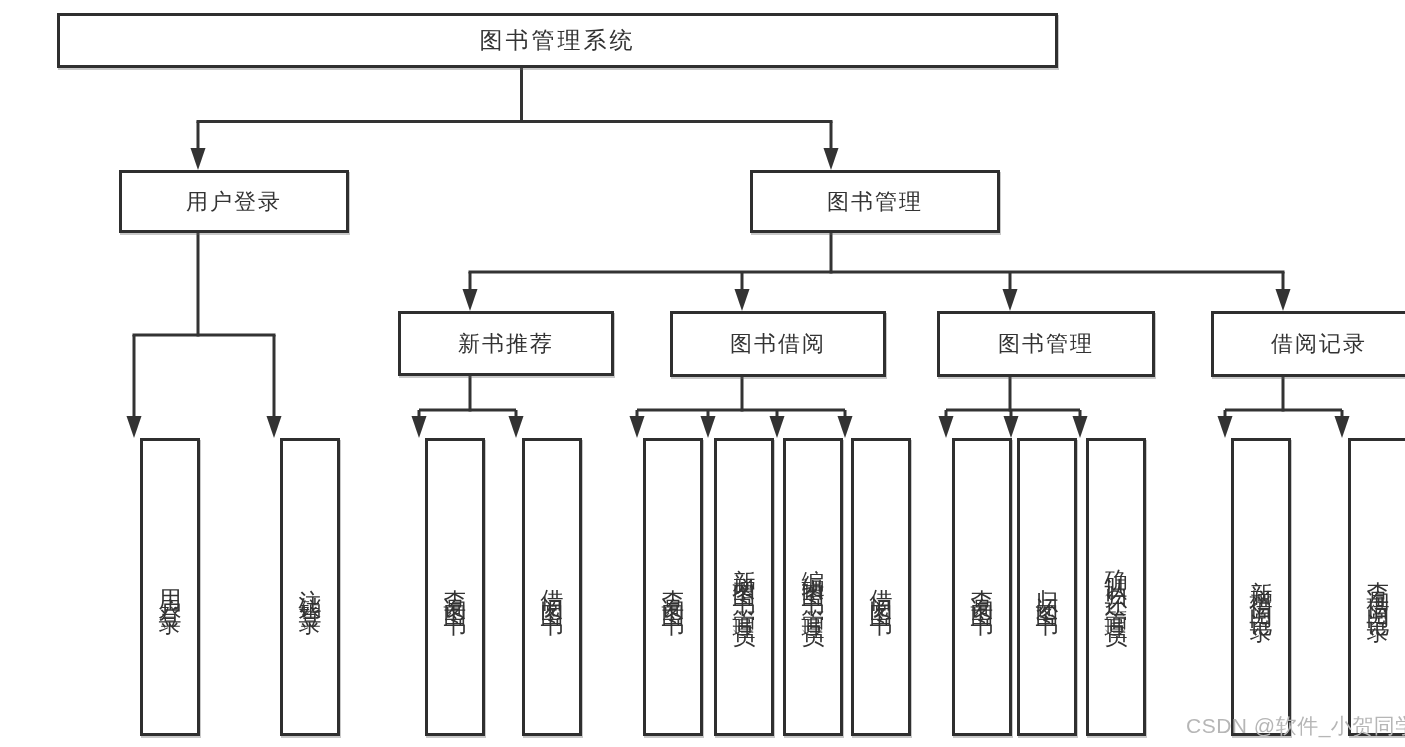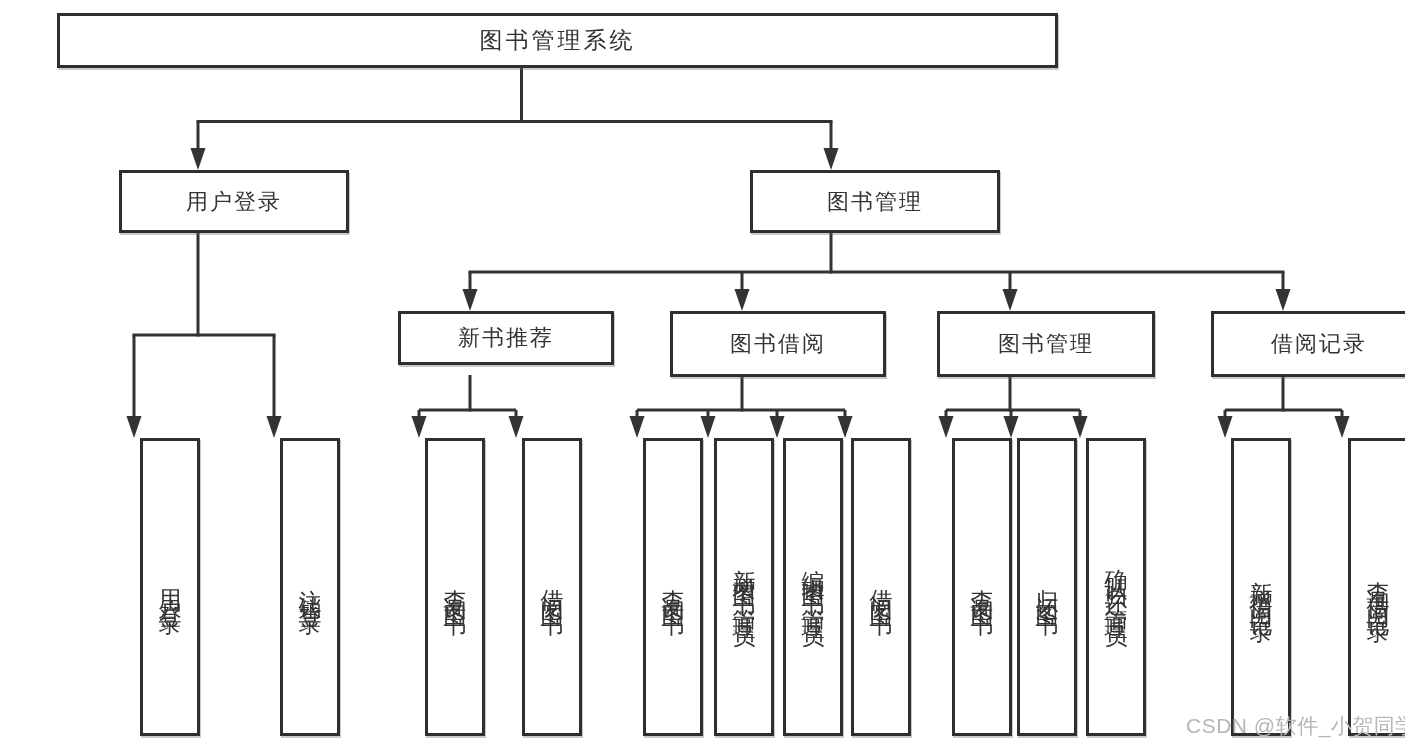--- a/index.html
+++ b/index.html
@@ -148,21 +148,21 @@
     <span>图书管理系统</span>
   </div>
 
   <div class="box box-h" style="left:83px; top:170px; width:230px; height:63px;">
     <span>用户登录</span>
   </div>
   <div class="box box-h" style="left:714px; top:170px; width:250px; height:63px;">
     <span>图书管理</span>
   </div>
 
-  <div class="box box-h" style="left:362px; top:311px; width:216px; height:54px;">
+  <div class="box box-h" style="left:362px; top:311px; width:216px; height:65px;">
     <span>新书推荐</span>
   </div>
   <div class="box box-h" style="left:634px; top:311px; width:216px; height:66px;">
     <span>图书借阅</span>
   </div>
   <div class="box box-h" style="left:901px; top:311px; width:218px; height:66px;">
     <span>图书管理</span>
   </div>
   <div class="box box-h" style="left:1175px; top:311px; width:216px; height:66px;">
     <span>借阅记录</span>

